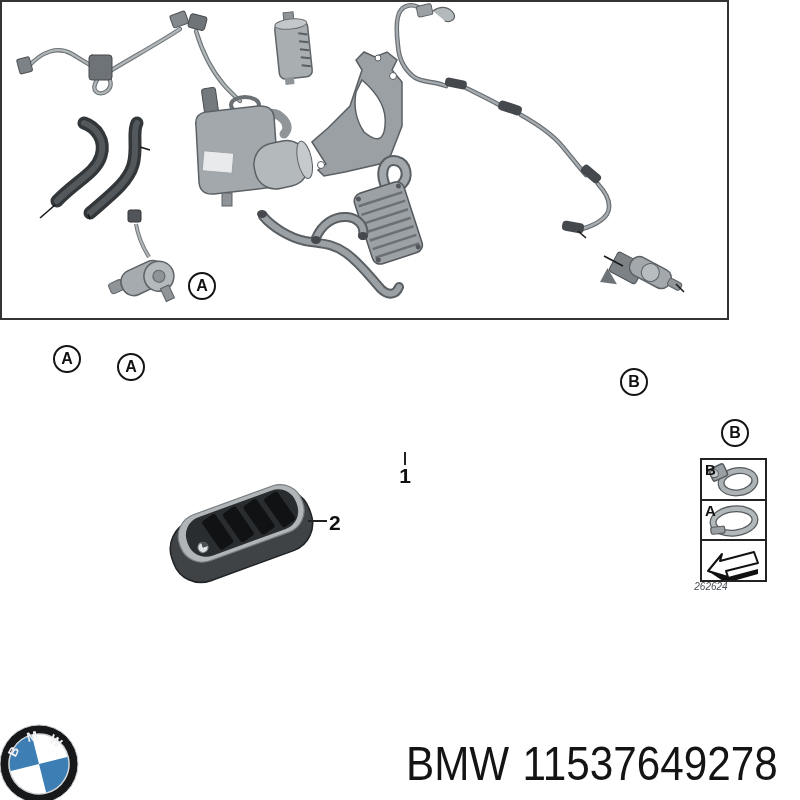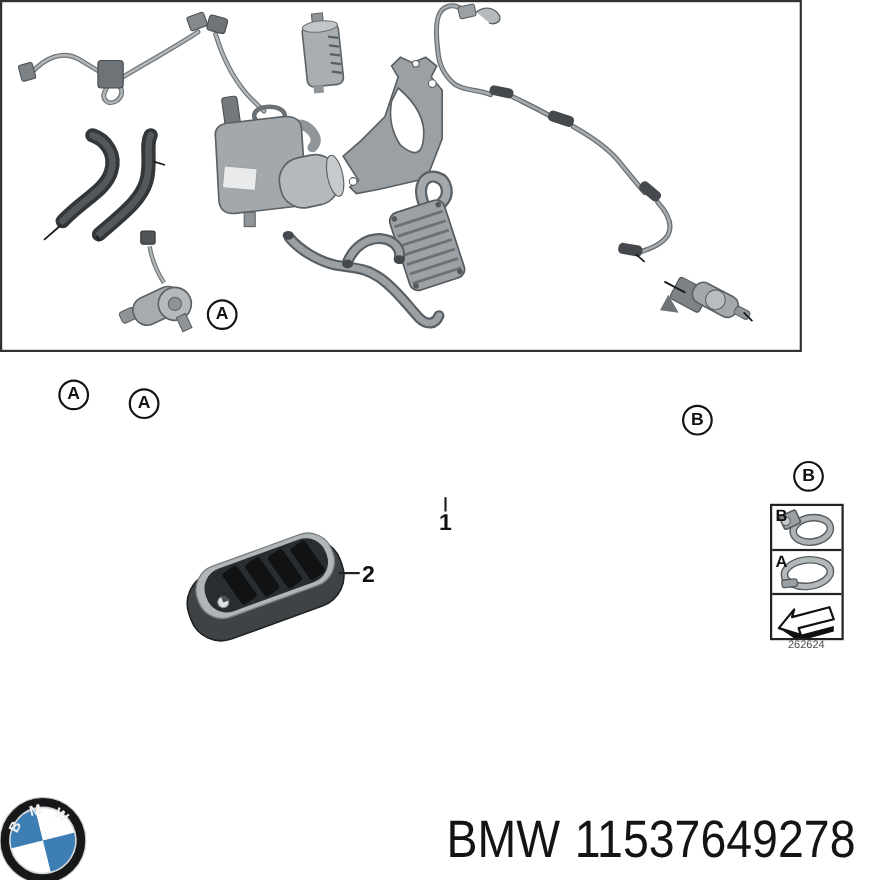--- a/index.html
+++ b/index.html
@@ -14,22 +14,22 @@
            font-weight:bold;font-size:16px;line-height:1;color:#111;z-index:5;}
   .item-label{position:absolute;font-weight:bold;font-size:21px;line-height:1;color:#111;z-index:5;}
   .tick-v{position:absolute;width:2px;background:#222;}
   .tick-h{position:absolute;height:2px;background:#222;}
   .legend{position:absolute;left:700px;top:458px;width:67px;height:124px;border:2px solid #222;
           box-sizing:border-box;background:#fff;display:flex;flex-direction:column;}
   .legend-cell{position:relative;flex:1;border-top:2px solid #222;overflow:hidden;}
   .legend-cell:first-child{border-top:none;}
   .legend-letter{position:absolute;left:3px;top:1px;font-weight:bold;font-size:15px;color:#111;z-index:2;}
   .legend-cell svg{position:absolute;left:0;top:0;}
-  .drawing-number{position:absolute;left:698px;top:581px;width:70px;text-align:center;
-                  font-size:10px;color:#4a4e52;}
+  .drawing-number{position:absolute;left:676px;top:581px;width:70px;text-align:center;
+                  font-size:10px;color:#4a4e52;font-style:italic;}
   .footer-text{position:absolute;left:406px;top:736px;display:flex;gap:15px;font-size:48px;
                color:#141414;white-space:nowrap;transform:scaleX(0.88);transform-origin:left top;}
   .roundel{position:absolute;left:-1px;top:722px;}
 </style>
 </head>
 <body>
 
 <div class="stage">
 
   <div class="abs" style="left:0;top:0;width:800px;height:660px;">

